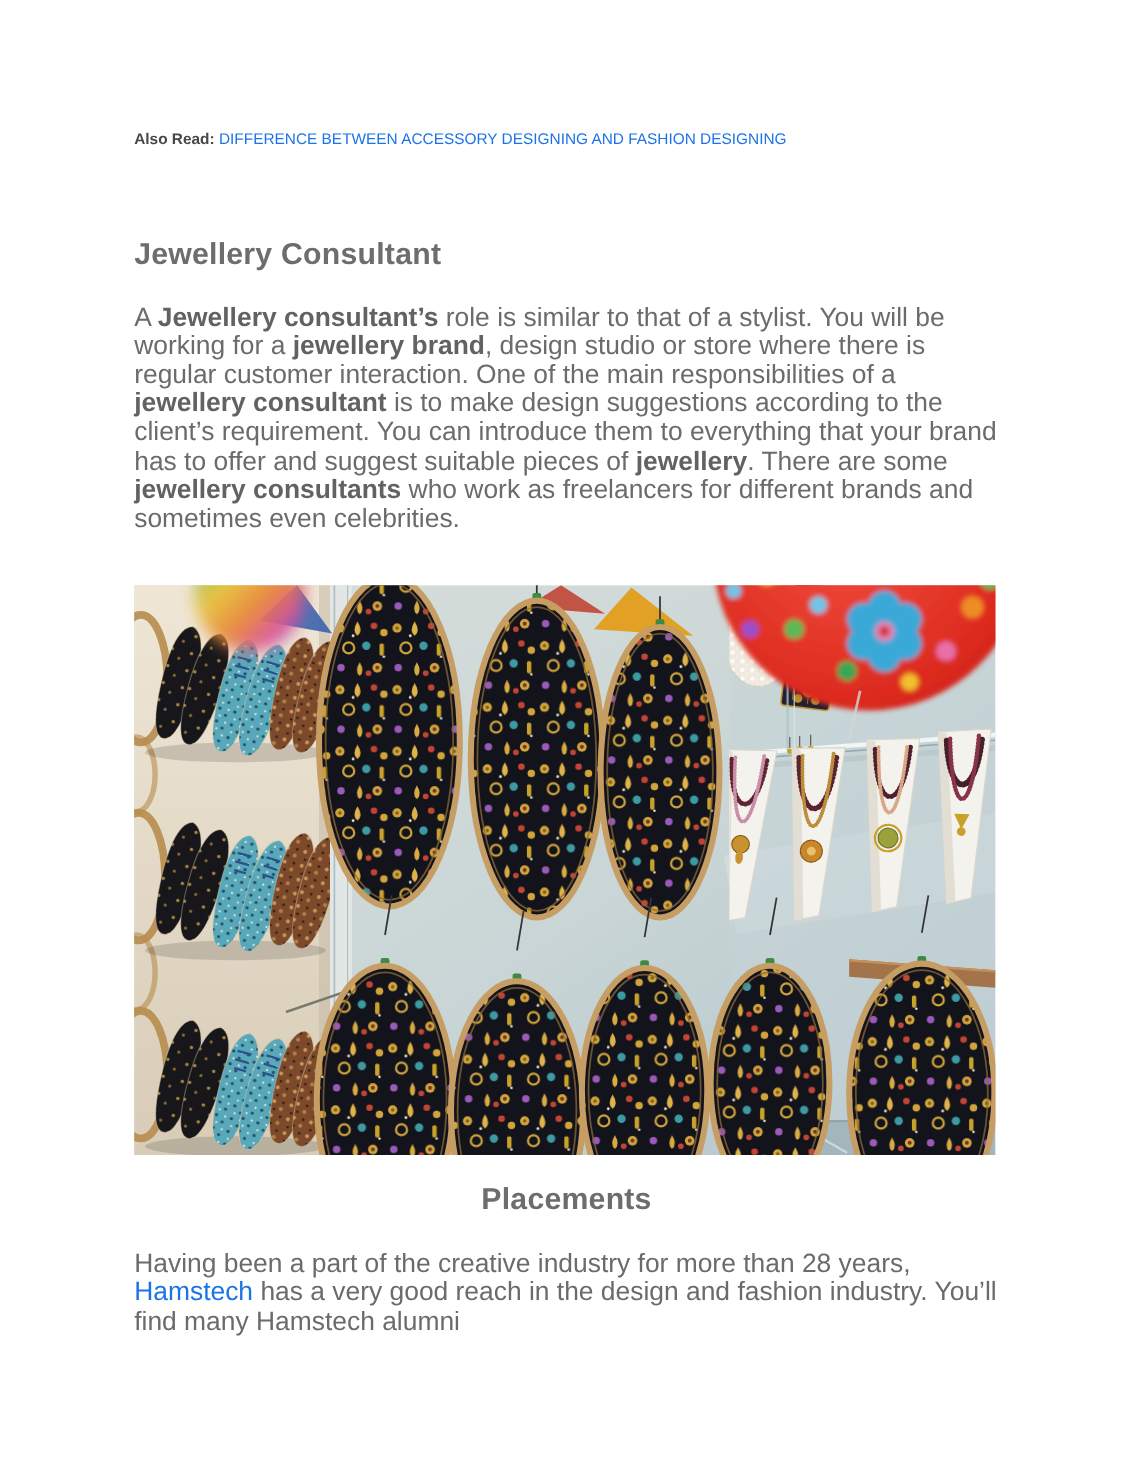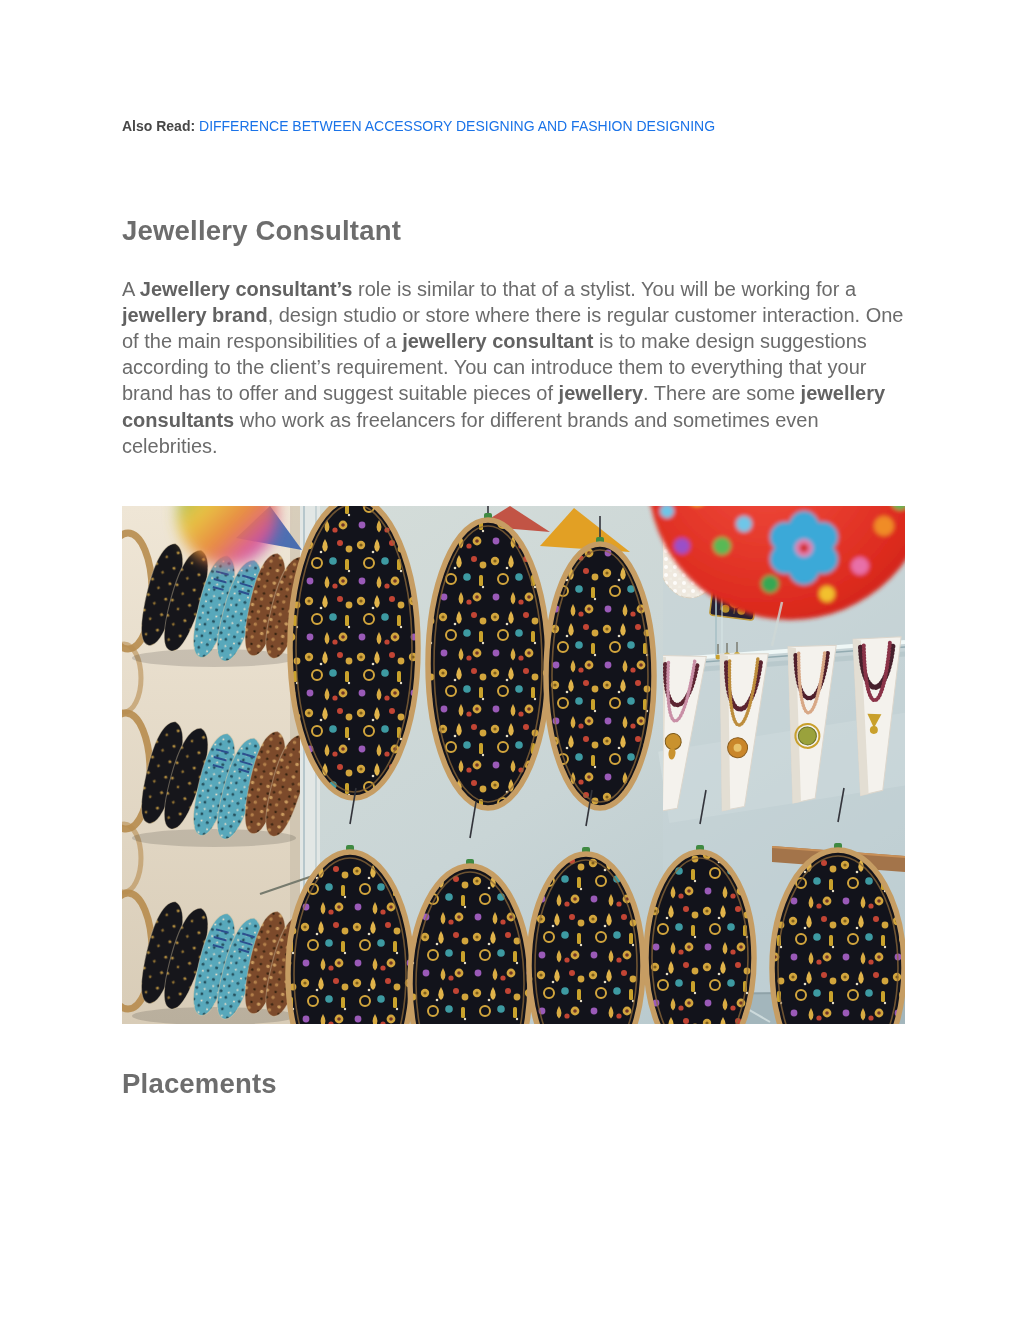--- a/index.html
+++ b/index.html
@@ -10,24 +10,24 @@
   }
   .content{padding:113px 116px 0 122px;}
   .also-read{
     margin:0;width:780px;
     font-size:14px;line-height:27.6px;
     color:#474747;font-weight:700;
   }
   .ar-link{color:#1a73e8;font-weight:400;text-decoration:none;cursor:pointer;}
   h2{margin:0;font-weight:700;color:#6d6d6d;font-size:27.5px;letter-spacing:.2px;}
   .h-jewellery{margin-top:74px;}
-  .h-placements{margin-top:44px;}
+  .h-placements{margin-top:24px;text-align:center;}
   .body{
     margin:29px 0 0;width:788px;
-    font-size:20px;line-height:26.2px;color:#6b6b6b;font-weight:400;
+    font-size:24px;line-height:26.2px;color:#6b6b6b;font-weight:400;
   }
   .b{font-weight:700;color:#626262;}
   .inline-link{color:#1a73e8;text-decoration:none;cursor:pointer;}
   .photo{display:block;margin-top:47px;}
   .p2{margin-top:30px;}
 </style>
 </head>
 <body>
 
 <div class="content">
@@ -335,14 +335,15 @@
       <line x1="660" y1="96" x2="650" y2="140" stroke="#cfd8d6" stroke-width="2.5" opacity=".8"></line>
 
       <g filter="url(#fB6)">
         <ellipse cx="105" cy="8" rx="50" ry="52" fill="url(#gRainbow)" opacity=".92"></ellipse>
       </g>
     </g>
   </svg>
 
   <h2 class="h-placements">Placements</h2>
 
+  <p class="body p2"><span>Having been a part of the creative industry for more than 28 years, </span><a class="inline-link" href="#">Hamstech</a><span> has a very good reach in the design and fashion industry. You’ll find many Hamstech alumni</span></p>
 
 </div>
 
 </body></html>

